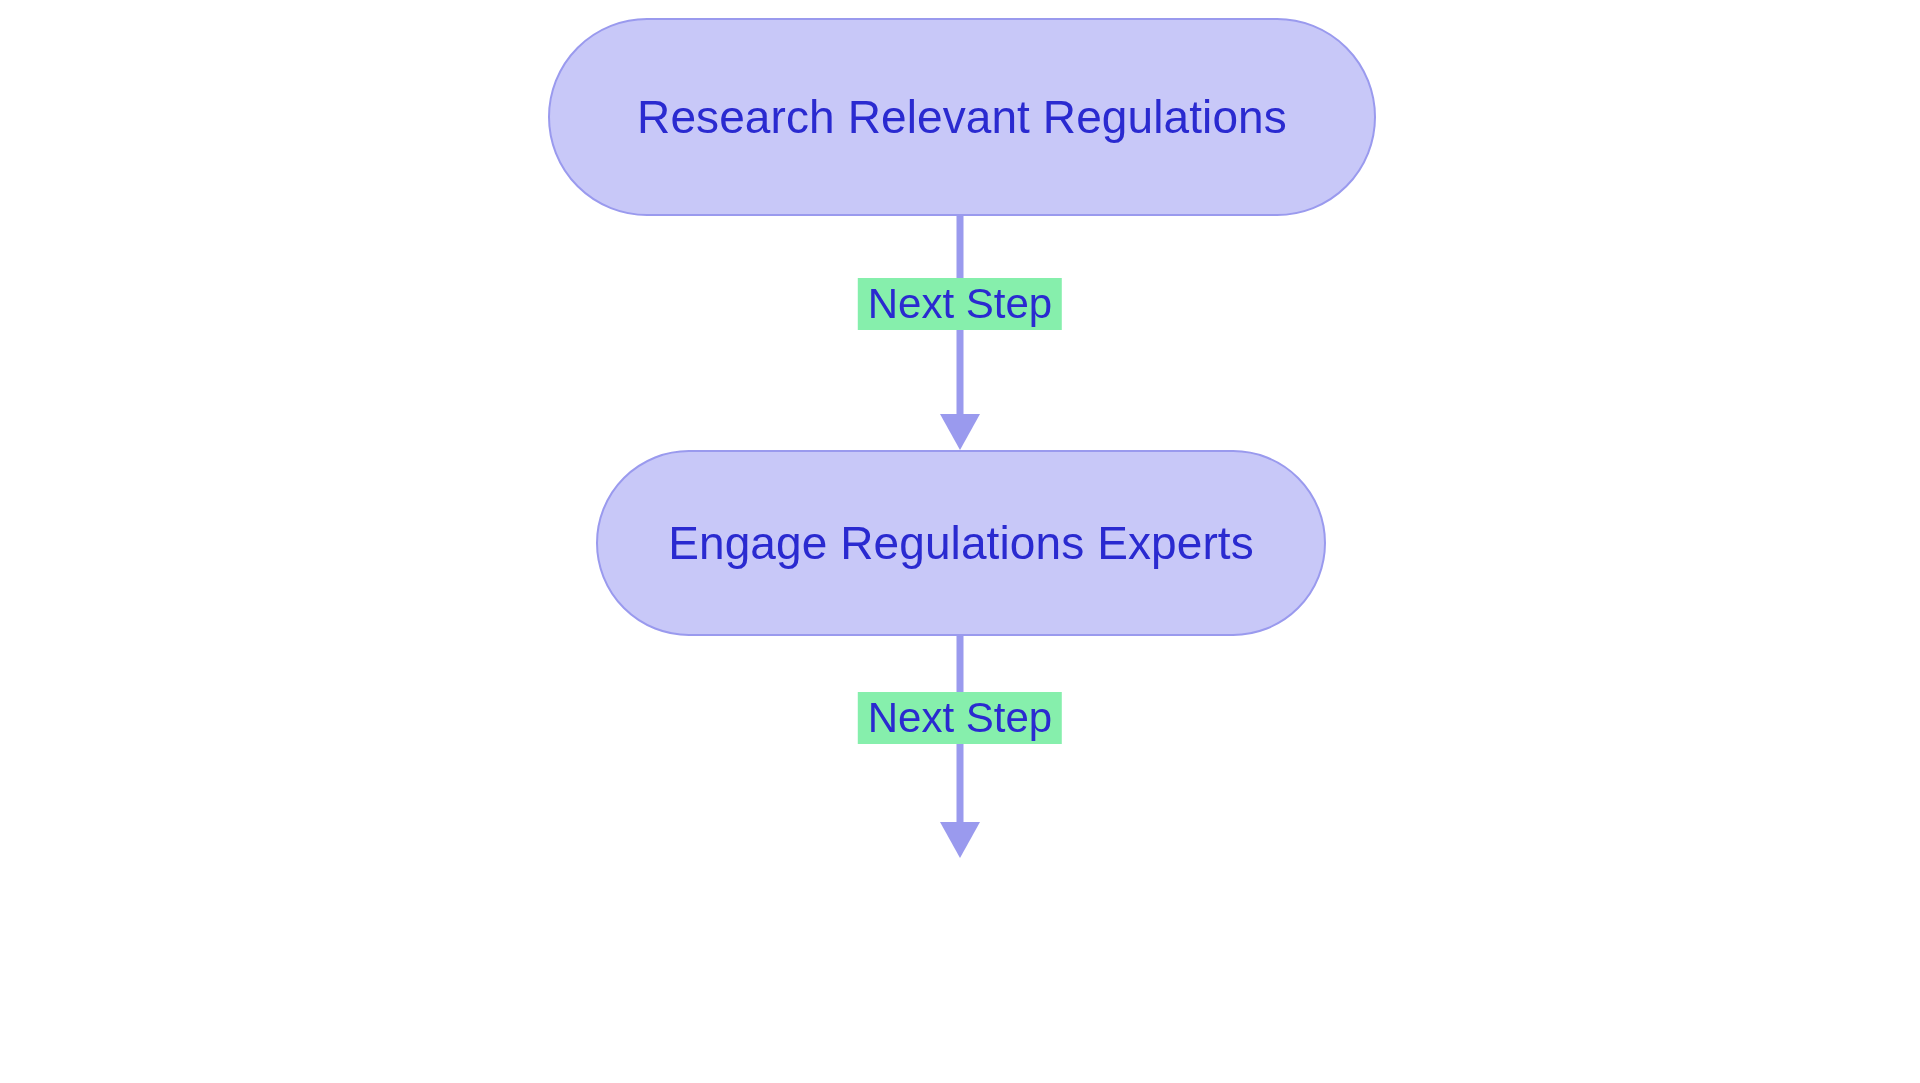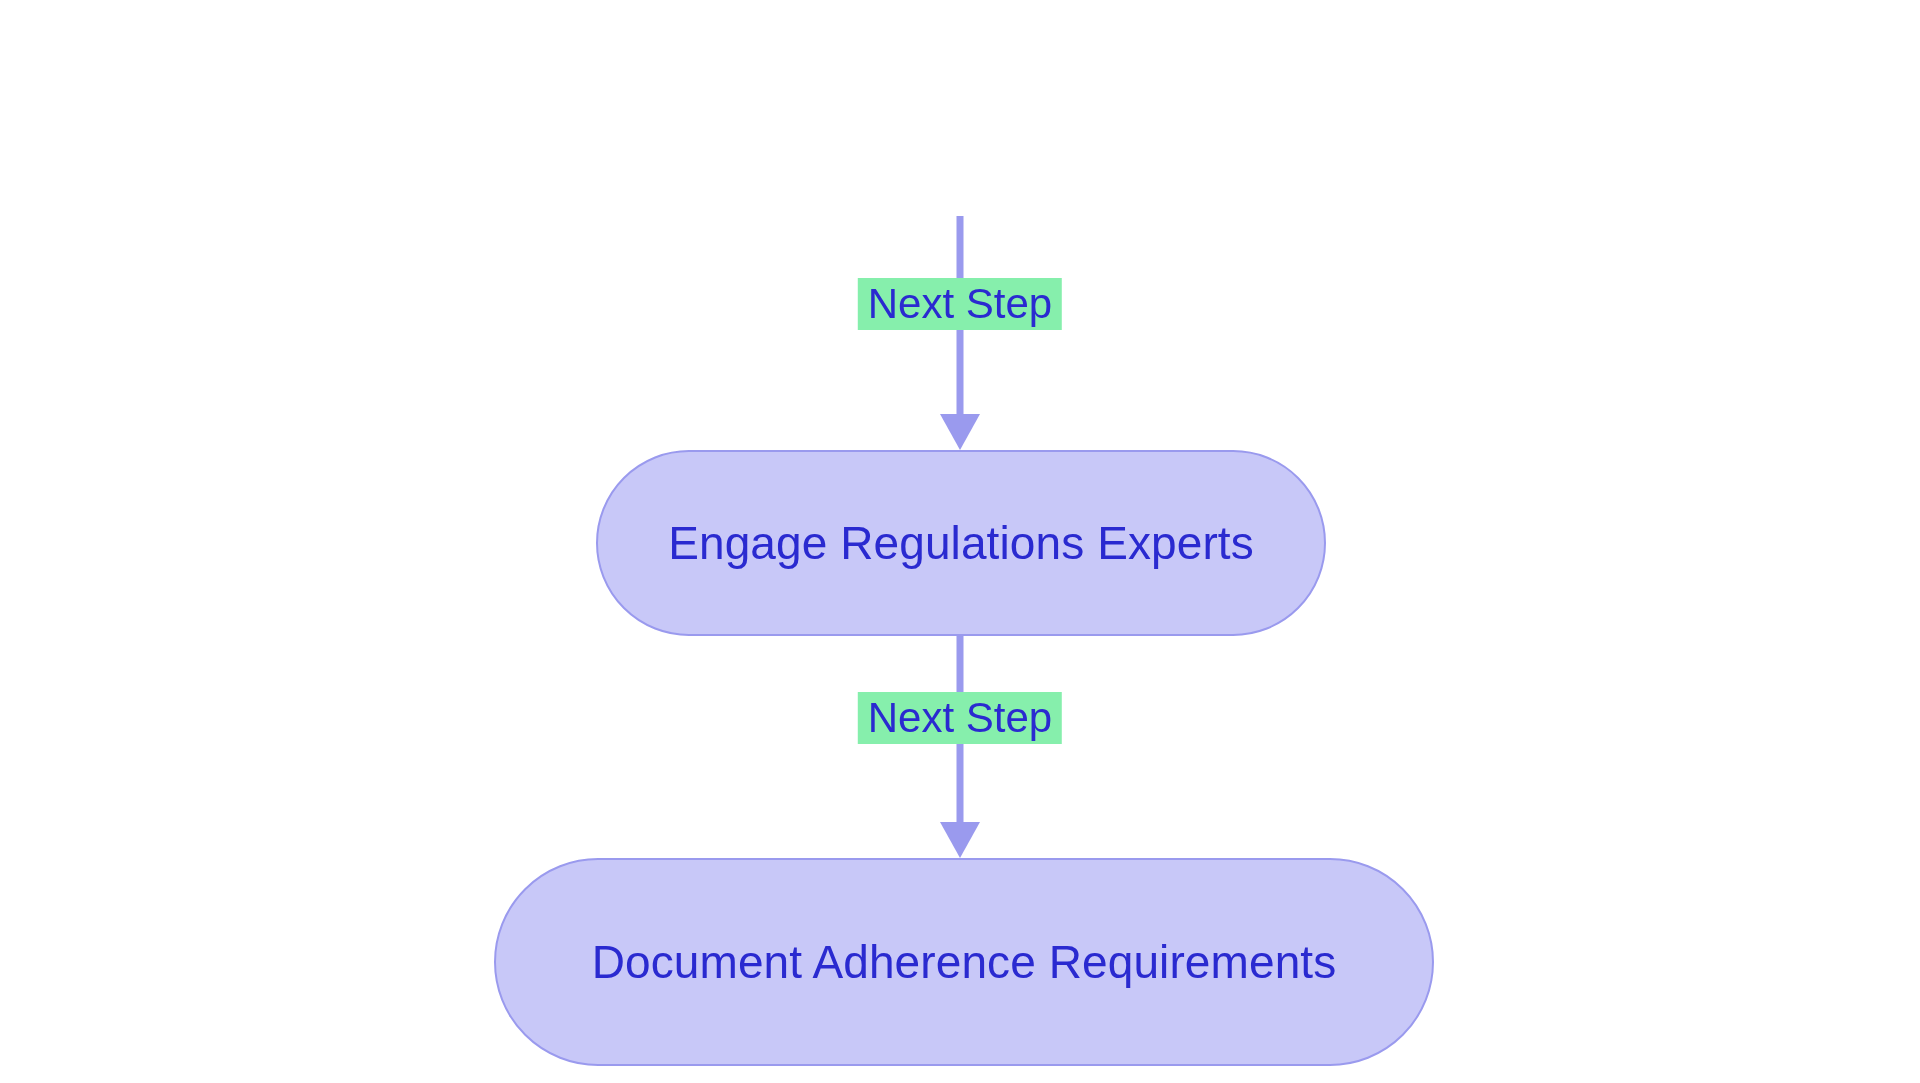--- a/index.html
+++ b/index.html
@@ -98,34 +98,34 @@
   #edge-2 { left: 860px; top: 636px; width: 200px; height: 224px; }
   #edge-2 .edge-shaft { height: 188px; }
   #edge-2 .edge-head  { top: 186px; }
   #edge-2 .edge-label { top: 56px; }
 </style>
 </head>
 <body>
 
 <div id="flowchart">
 
+  <div id="node-1" class="node">
+    <span class="node-label">Research Relevant Regulations</span>
+  </div>
 
   <div id="edge-1" class="edge">
     <div class="edge-shaft"></div>
     <div class="edge-head"></div>
     <span class="edge-label">Next Step</span>
   </div>
 
   <div id="node-2" class="node">
     <span class="node-label">Engage Regulations Experts</span>
   </div>
 
   <div id="edge-2" class="edge">
     <div class="edge-shaft"></div>
     <div class="edge-head"></div>
     <span class="edge-label">Next Step</span>
   </div>
 
-  <div id="node-3" class="node">
-    <span class="node-label">Document Adherence Requirements</span>
-  </div>
 
 </div>
 
 </body></html>

